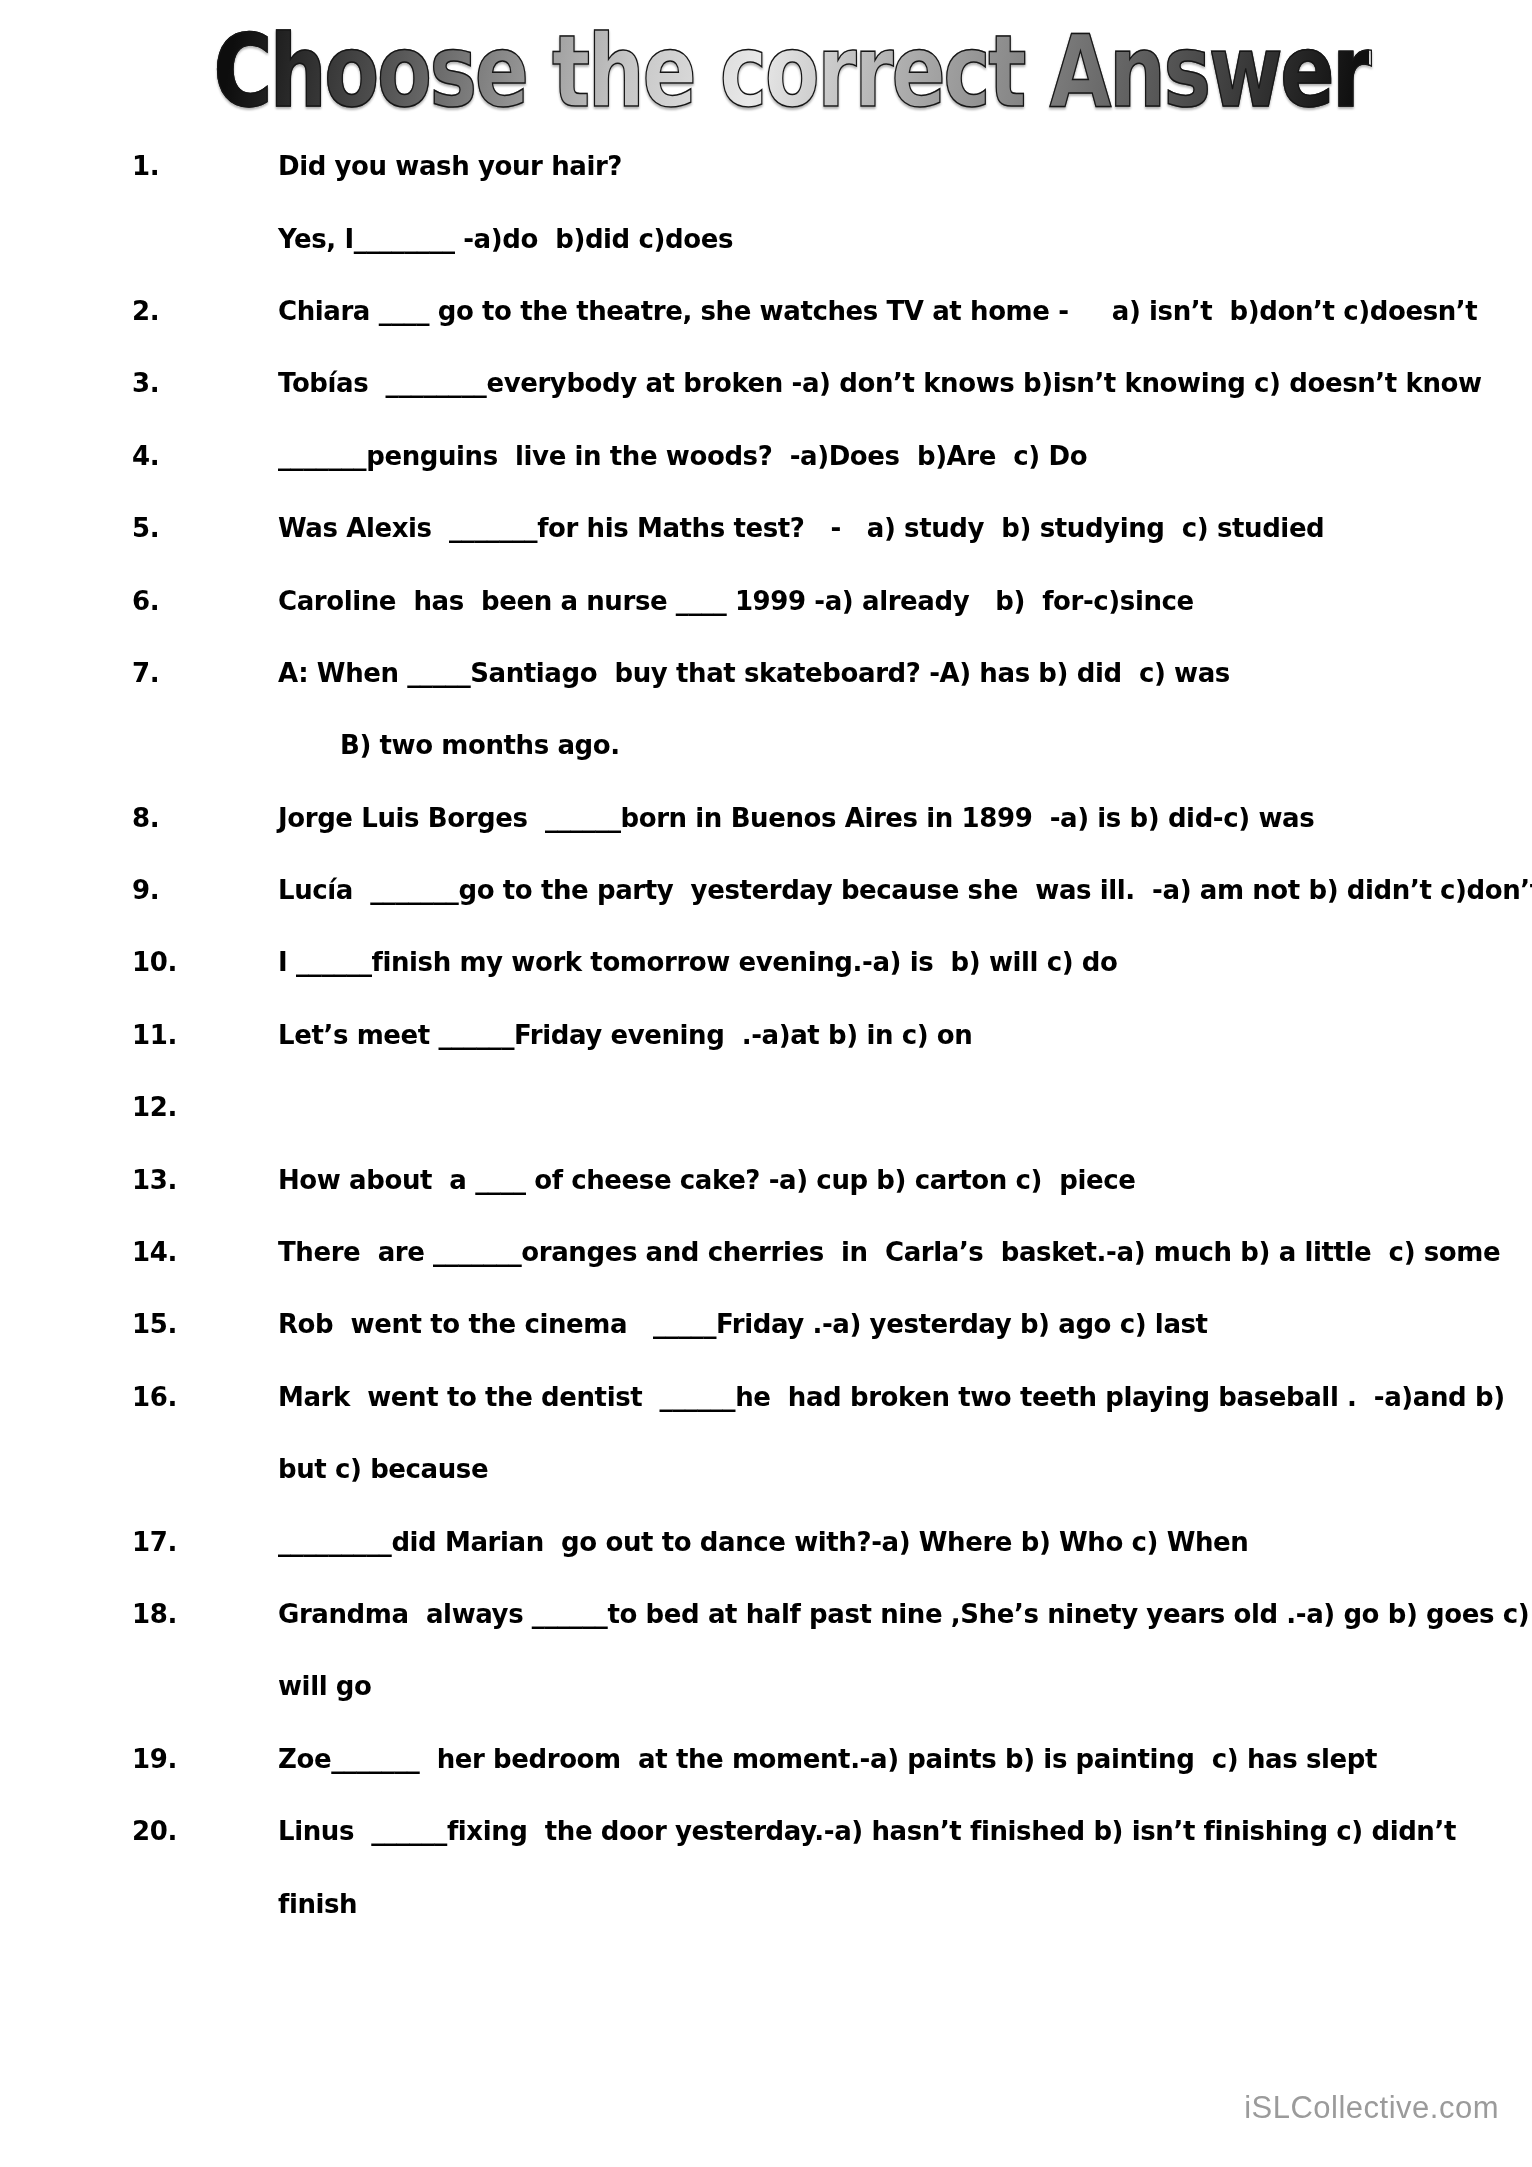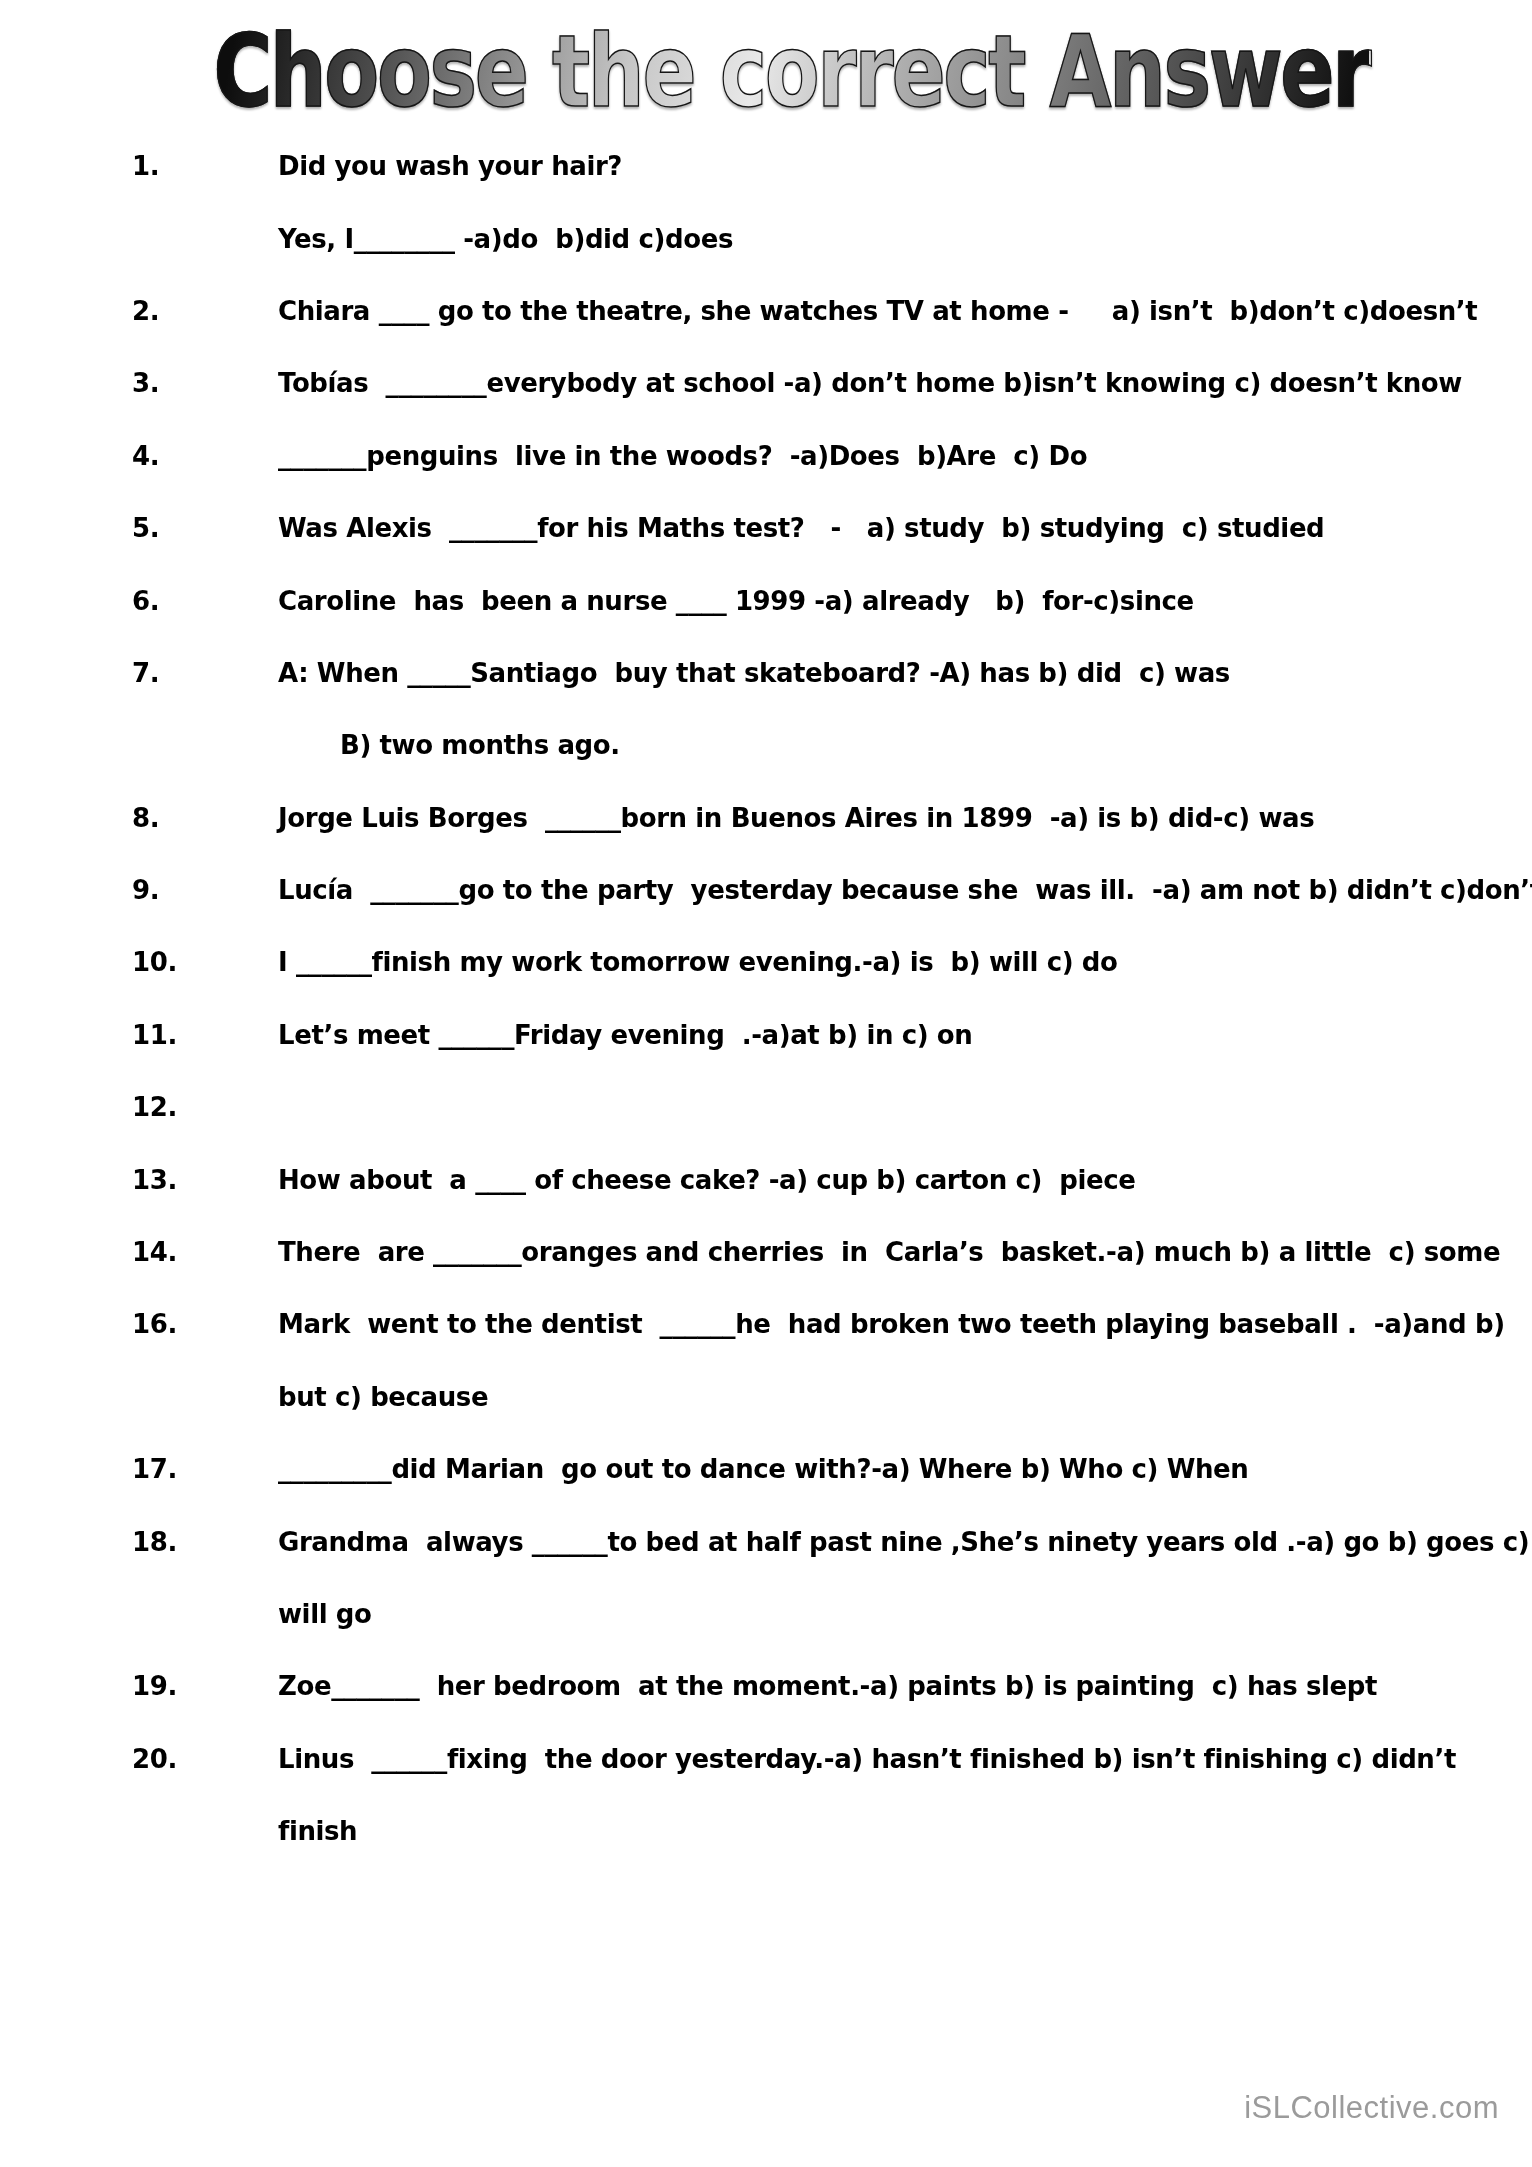--- a/index.html
+++ b/index.html
@@ -88,21 +88,21 @@
       <div class="row">
         <span class="num"></span>
         <span class="line-text">Yes, I________ -a)do  b)did c)does</span>
       </div>
       <div class="row">
         <span class="num">2.</span>
         <span class="line-text">Chiara ____ go to the theatre, she watches TV at home -     a) isn’t  b)don’t c)doesn’t</span>
       </div>
       <div class="row">
         <span class="num">3.</span>
-        <span class="line-text">Tobías  ________everybody at school -a) don’t home b)isn’t knowing c) doesn’t know</span>
+        <span class="line-text">Tobías  ________everybody at broken -a) don’t knows b)isn’t knowing c) doesn’t know</span>
       </div>
       <div class="row">
         <span class="num">4.</span>
         <span class="line-text">_______penguins  live in the woods?  -a)Does  b)Are  c) Do</span>
       </div>
       <div class="row">
         <span class="num">5.</span>
         <span class="line-text">Was Alexis  _______for his Maths test?   -   a) study  b) studying  c) studied</span>
       </div>
       <div class="row">
@@ -138,20 +138,24 @@
       </div>
       <div class="row">
         <span class="num">13.</span>
         <span class="line-text">How about  a ____ of cheese cake? -a) cup b) carton c)  piece</span>
       </div>
       <div class="row">
         <span class="num">14.</span>
         <span class="line-text">There  are _______oranges and cherries  in  Carla’s  basket.-a) much b) a little  c) some</span>
       </div>
       <div class="row">
+        <span class="num">15.</span>
+        <span class="line-text">Rob  went to the cinema   _____Friday .-a) yesterday b) ago c) last</span>
+      </div>
+      <div class="row">
         <span class="num">16.</span>
         <span class="line-text">Mark  went to the dentist  ______he  had broken two teeth playing baseball .  -a)and b)</span>
       </div>
       <div class="row">
         <span class="num"></span>
         <span class="line-text">but c) because</span>
       </div>
       <div class="row">
         <span class="num">17.</span>
         <span class="line-text">_________did Marian  go out to dance with?-a) Where b) Who c) When</span>

